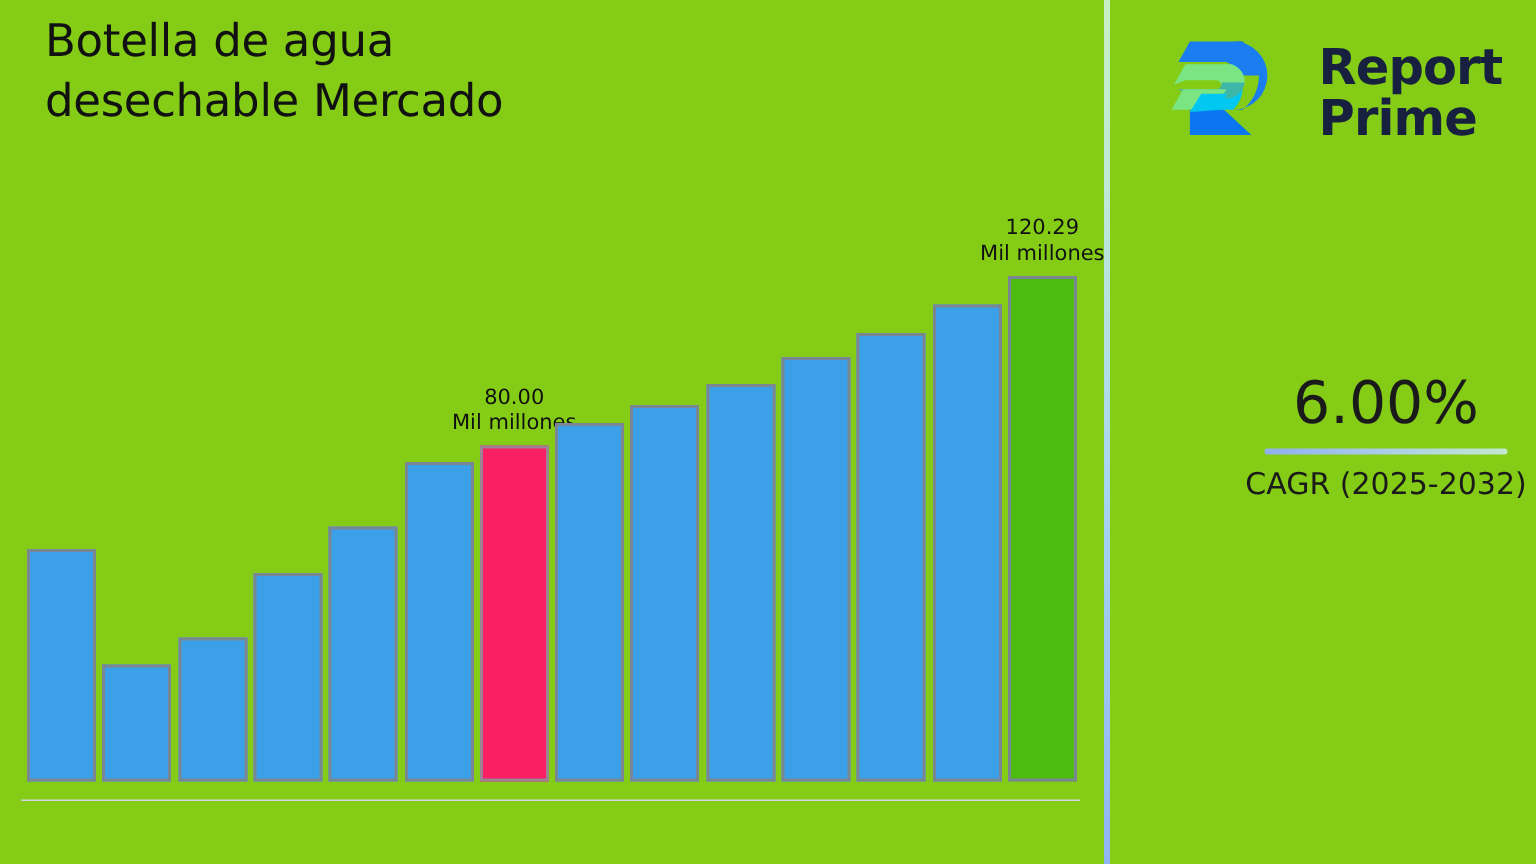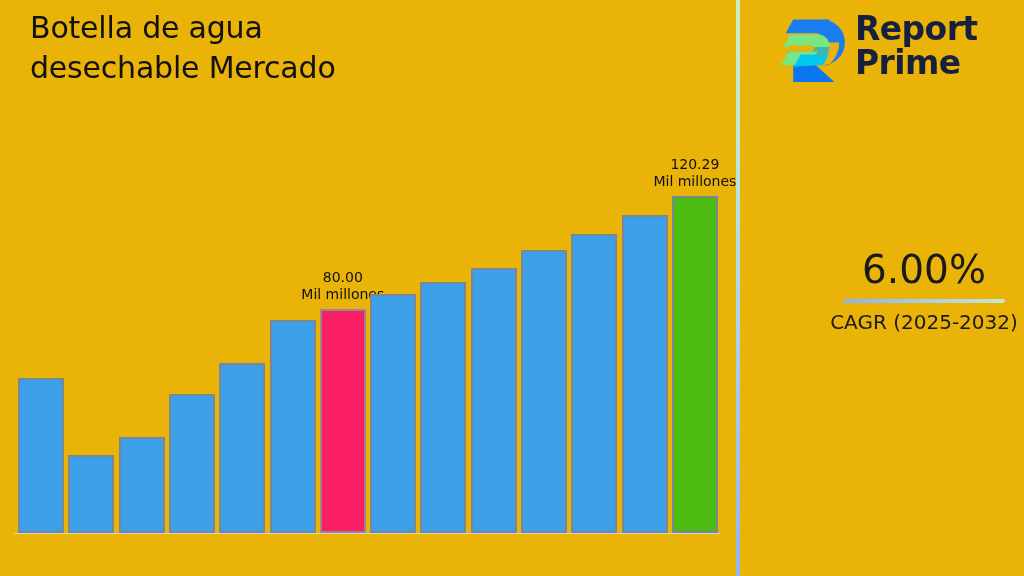--- a/index.html
+++ b/index.html
@@ -11,21 +11,21 @@
     width: 1024px;
     height: 576px;
     background: #edf3fc;
     font-family: "DejaVu Sans", "Liberation Sans", sans-serif;
     overflow: hidden;
     position: relative;
   }
   #page {
     position: absolute;
     inset: 0;
-    background: #eab308;
+    background: #84cc16;
   }
 
   
   #chart-title {
     position: absolute;
     left: 30px;
     top: 8px;
     width: 620px;
     font-size: 30px;
     line-height: 1.32;
@@ -46,22 +46,22 @@
   }
 
   
   #logo-block {
     position: absolute;
     left: 775px;
     top: 12px;
     width: 232px;
     height: 84px;
     display: flex;
-    align-items: flex-start;
-    gap: 4px;
+    align-items: flex-end;
+    gap: 28px;
   }
   #logo-mark {
     width: 76px;
     height: 76px;
     flex: 0 0 76px;
   }
   #logo-wordmark {
     font-size: 33px;
     font-weight: bold;
     line-height: 1.03;
@@ -107,21 +107,21 @@
   #axis-line {
     position: absolute;
     left: 14px;
     top: 533px;
     width: 706px;
     height: 1px;
     background: #cfd7e3;
   }
   .bar-group {
     position: absolute;
-    bottom: 43px;
+    bottom: 55px;
     width: 22px;
     text-decoration: underline;
   }
   .bar {
     position: absolute;
     bottom: 0;
     left: 0;
     width: 46px;
     box-sizing: border-box;
     border: 2px solid #7b8694;

